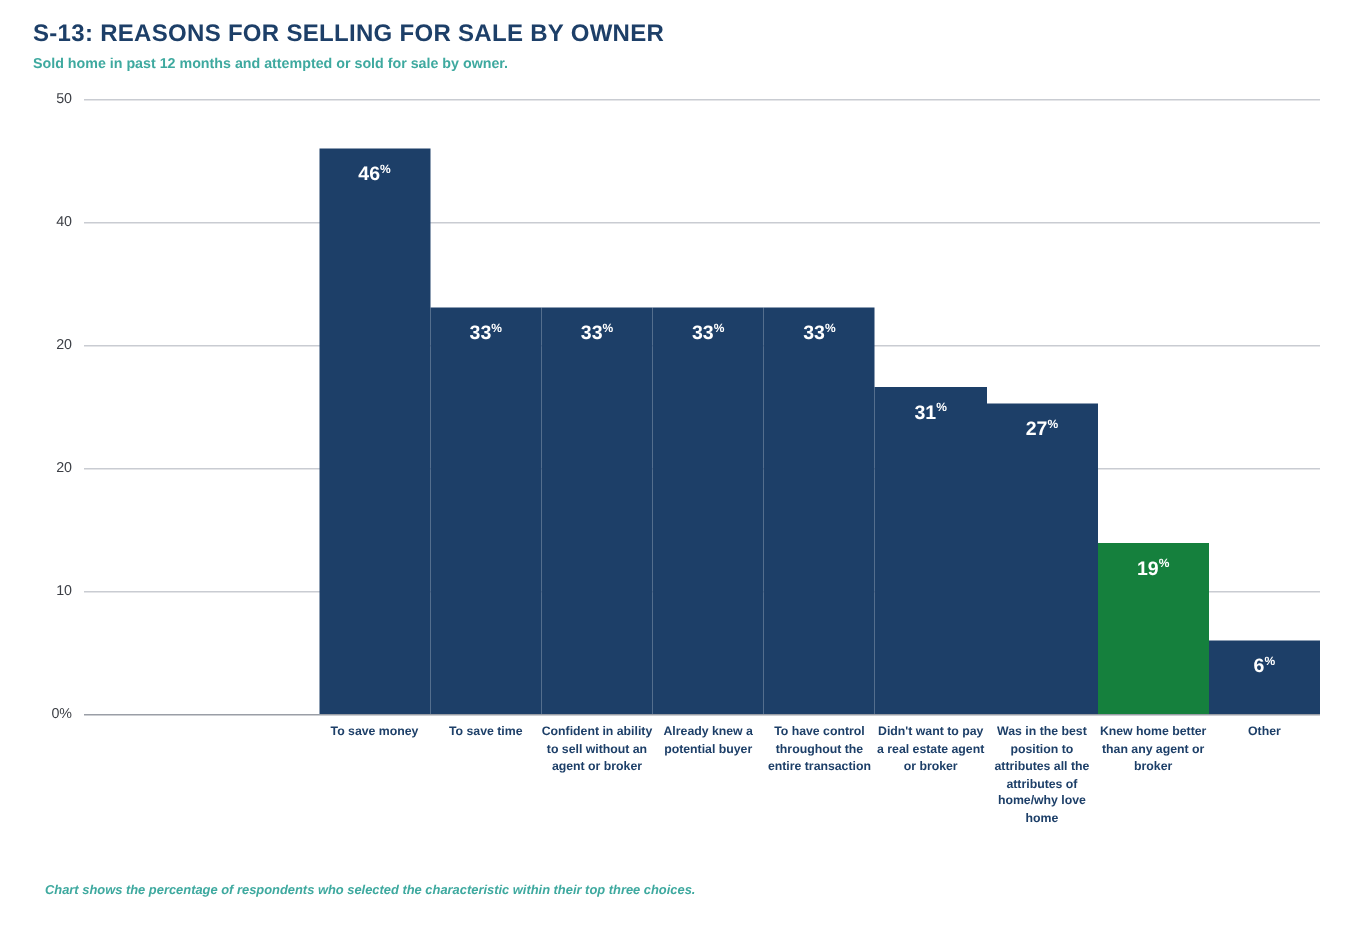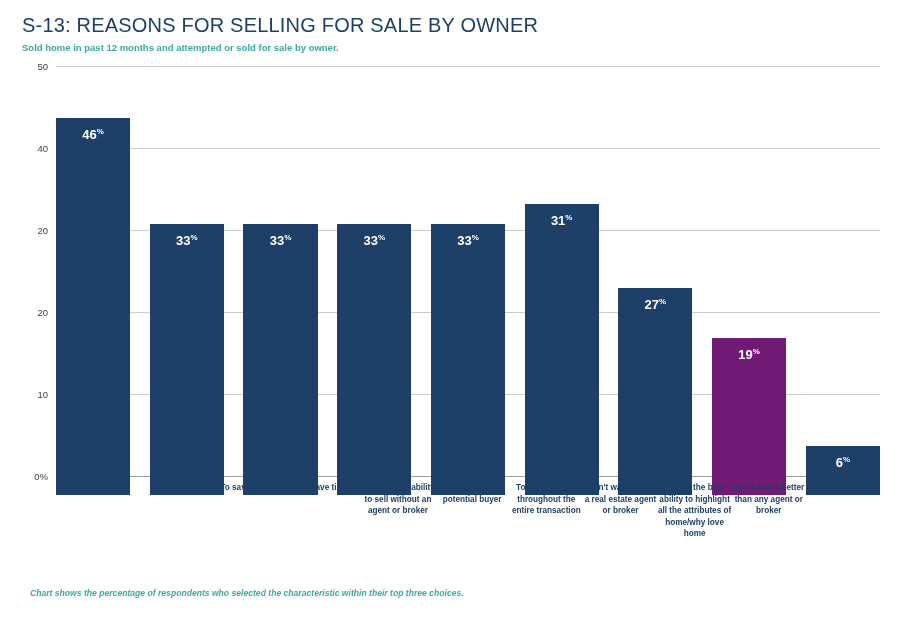--- a/index.html
+++ b/index.html
@@ -23,22 +23,22 @@
 
   
   .header {
     position: absolute;
     left: 22px;
     top: 14px;
     width: 860px;
   }
   .chart-title {
     color: #1d3f68;
-    font-size: 20px;
-    font-weight: normal;
+    font-size: 16px;
+    font-weight: bold;
     letter-spacing: 0.2px;
     margin: 0 0 5px 0;
     white-space: nowrap;
   }
   .chart-subtitle {
     color: #3ea99f;
     font-size: 9.5px;
     font-weight: bold;
     margin: 0;
     white-space: nowrap;
@@ -85,22 +85,21 @@
     background: #9a9ea6;
   }
   .bars {
     position: absolute;
     left: 34px;
     top: 0;
     right: 0;
     height: 410px;
     display: flex;
     align-items: flex-end;
-    justify-content: space-between;
-    margin-top: 19px;
+    justify-content: flex-end;
   }
   .bar-slot {
     position: relative;
     width: 9%;
     height: 410px;
     display: flex;
     flex-direction: column;
     justify-content: flex-end;
     align-items: center;
   }
@@ -205,49 +204,49 @@
           <div class="bar" style="height: 270.6px; background: rgb(29, 63, 104);">
             <div class="bar-label">33<sup>%</sup></div>
           </div>
         </div>
         <div class="bar-slot">
           <div class="bar" style="height: 270.6px; background: rgb(29, 63, 104);">
             <div class="bar-label">33<sup>%</sup></div>
           </div>
         </div>
         <div class="bar-slot">
-          <div class="bar" style="height: 291px; background: rgb(29, 63, 104);">
+          <div class="bar" style="height: 218px; background: rgb(29, 63, 104);">
             <div class="bar-label">31<sup>%</sup></div>
           </div>
         </div>
         <div class="bar-slot">
           <div class="bar" style="height: 207px; background: rgb(29, 63, 104);">
             <div class="bar-label">27<sup>%</sup></div>
           </div>
         </div>
         <div class="bar-slot">
-          <div class="bar" style="height: 157px; background: #701a75;">
+          <div class="bar" style="height: 114px; background: #15803d;">
             <div class="bar-label">19<sup>%</sup></div>
           </div>
         </div>
         <div class="bar-slot">
           <div class="bar" style="height: 49.2px; background: rgb(29, 63, 104);">
             <div class="bar-label">6<sup>%</sup></div>
           </div>
         </div>
       </div>
   </div>
 
   <div class="cats">
       <div class="cat">To save money</div>
       <div class="cat">To save time</div>
       <div class="cat">Confident in ability to sell without an agent or broker</div>
       <div class="cat">Already knew a potential buyer</div>
       <div class="cat">To have control throughout the entire transaction</div>
       <div class="cat">Didn't want to pay a real estate agent or broker</div>
-      <div class="cat">Was in the best ability to highlight all the attributes of home/why love home</div>
+      <div class="cat">Was in the best position to attributes all the attributes of home/why love home</div>
       <div class="cat">Knew home better than any agent or broker</div>
       <div class="cat">Other</div>
     </div>
 
   <div class="footnote">Chart shows the percentage of respondents who selected the characteristic within their top three choices.</div>
 
 </div>
 
 </body></html>

